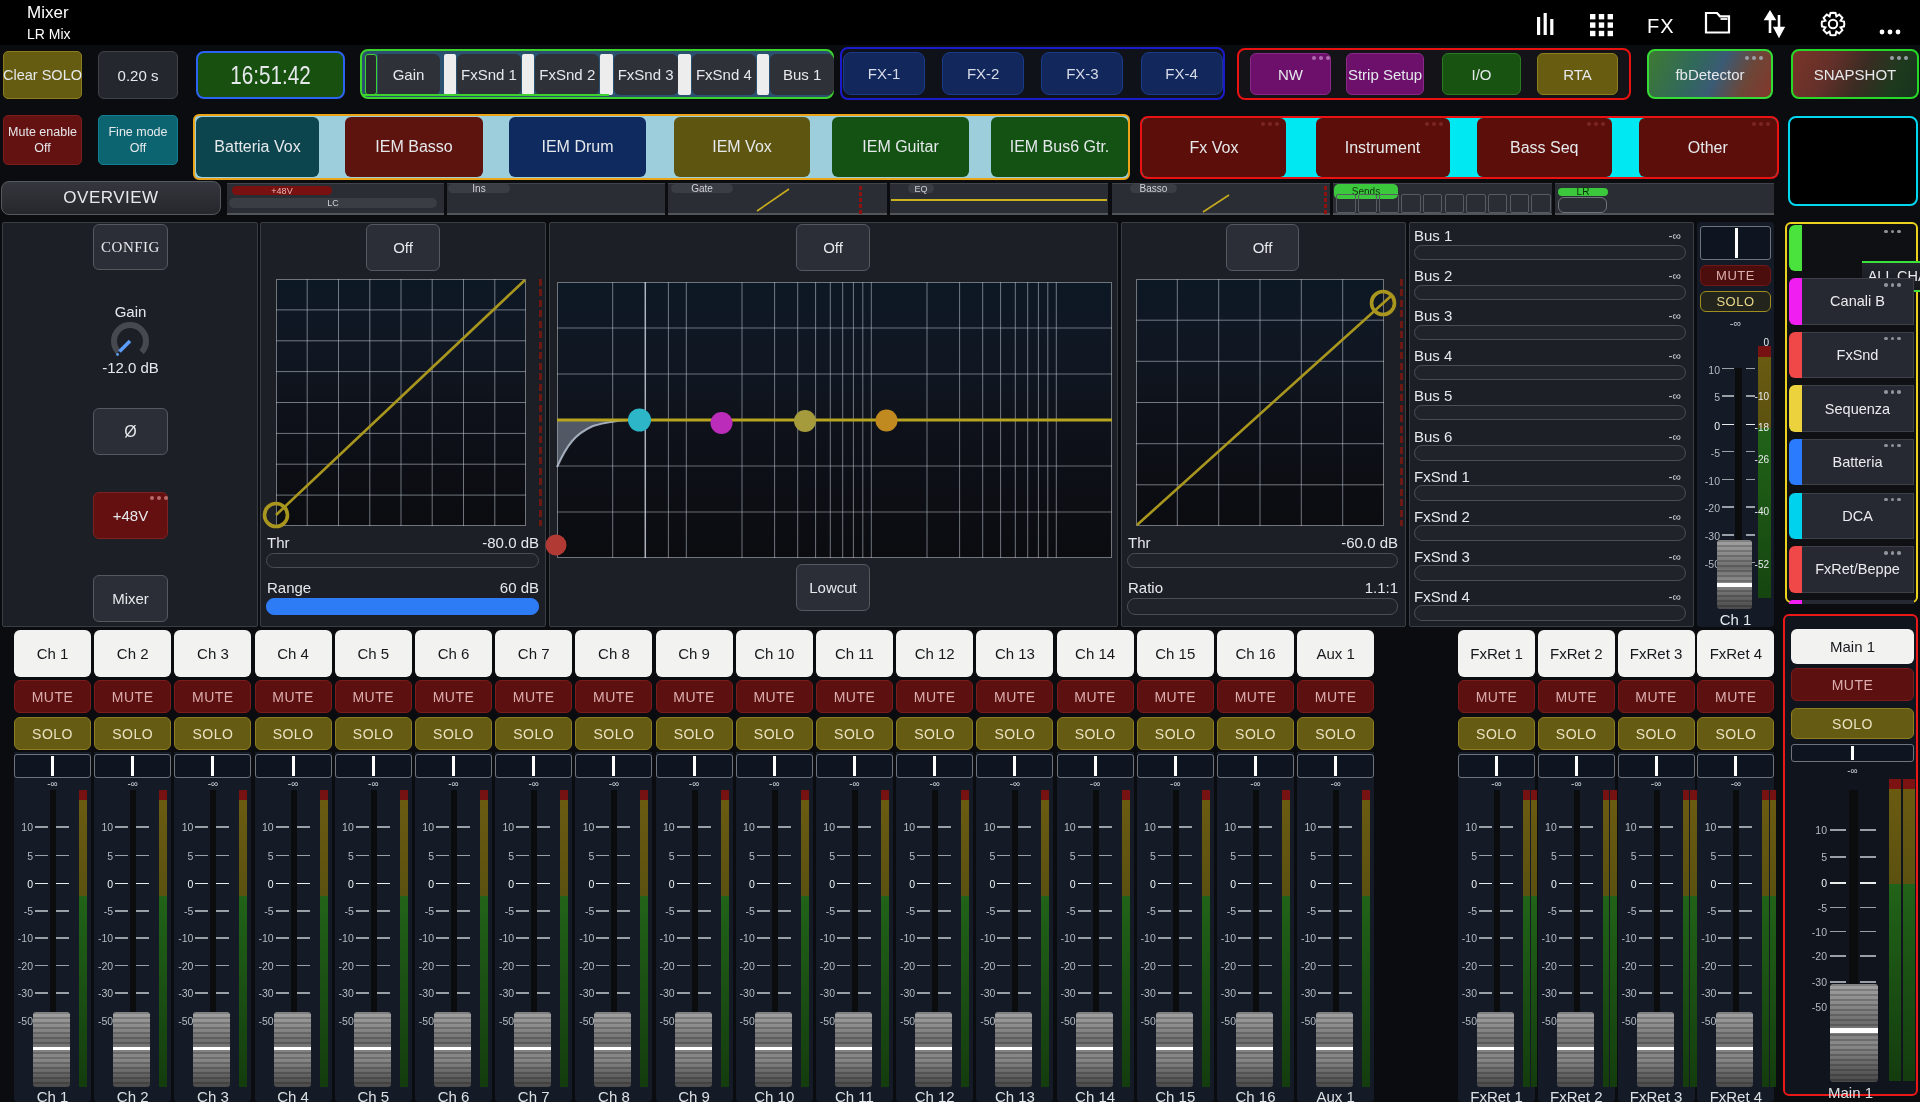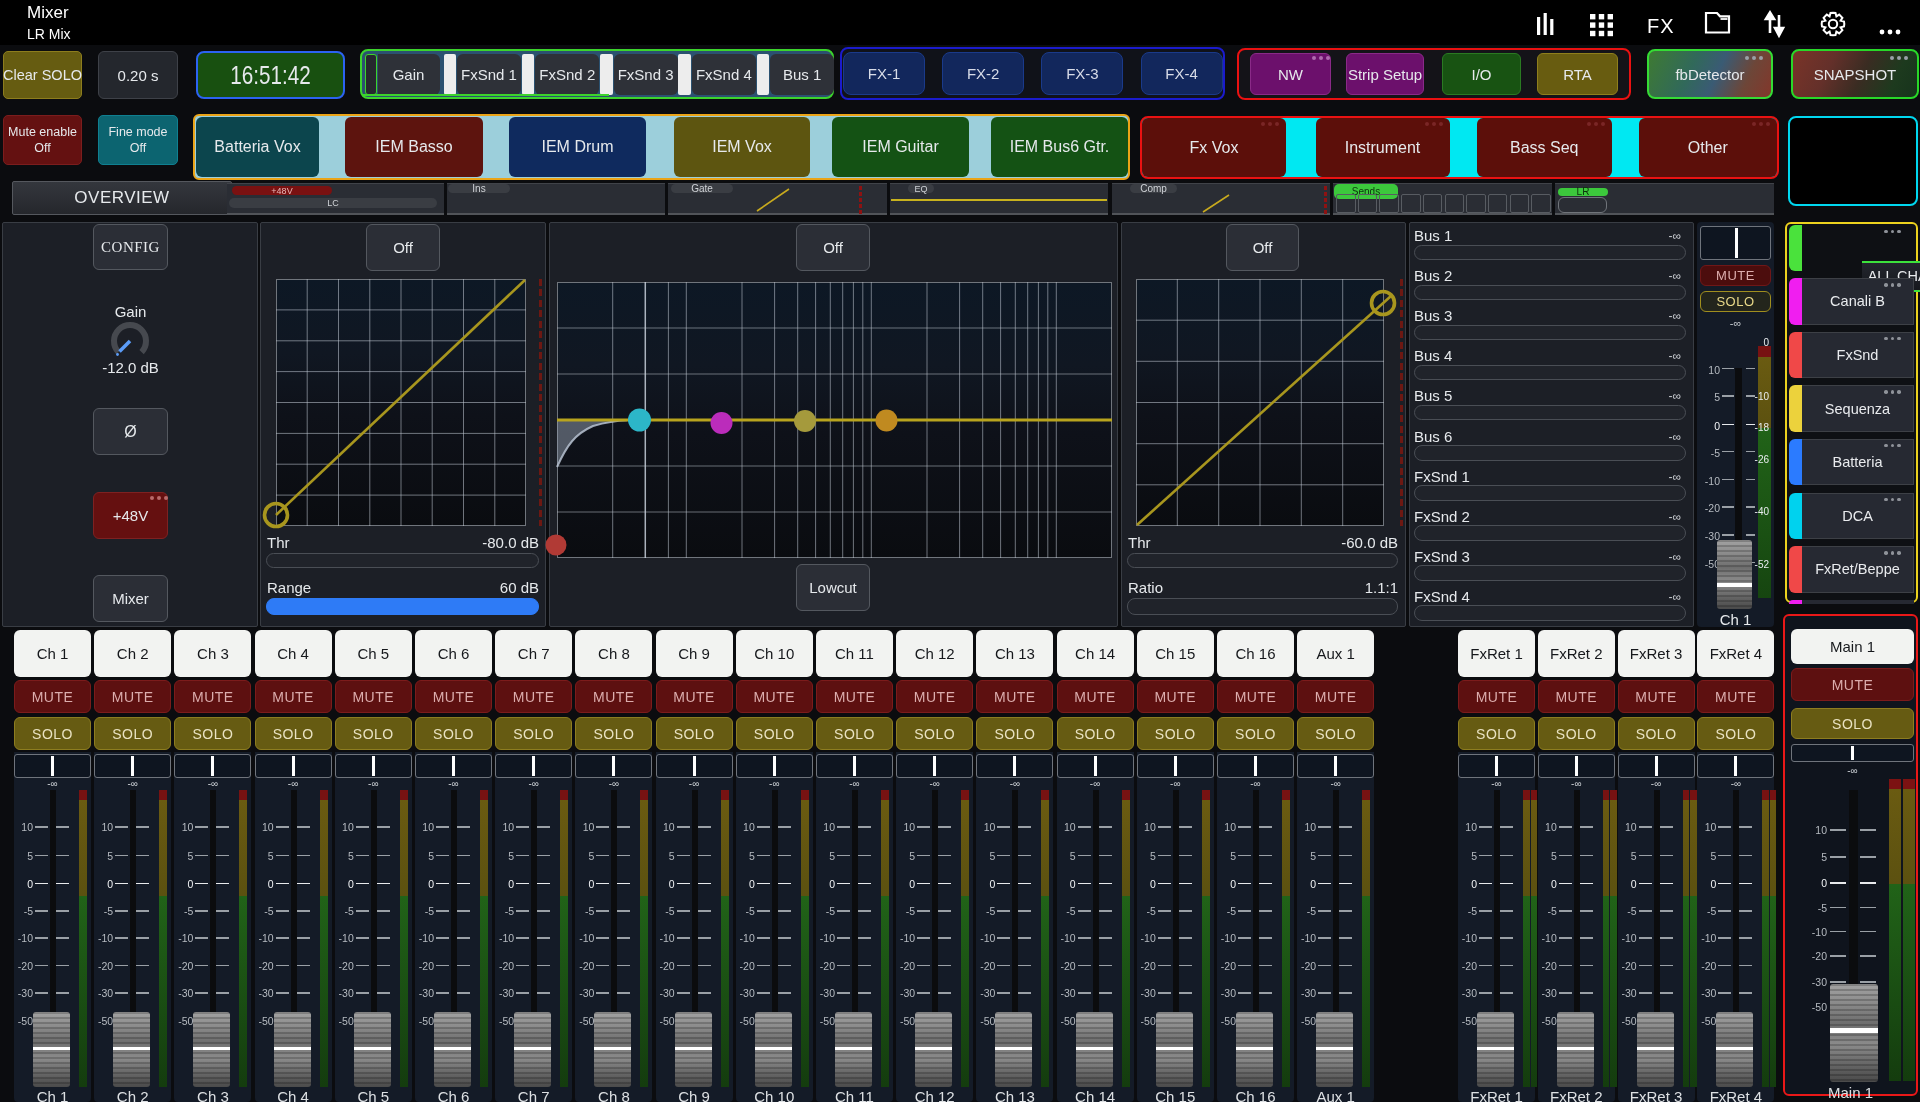--- a/index.html
+++ b/index.html
@@ -139,39 +139,39 @@
     <i style="background:#7a2626;"></i>
     <i style="background:#7a2626;"></i>
   </div>
 <div class="btn" style="left:1638.5px;top:118px;width:138.5px;height:59px;background:#5c0f0a;border-radius:6px;font-size:16px;">Other</div>
 <div class="dots" style="left:1752px;top:122px;">
     <i style="background:#7a2626;"></i>
     <i style="background:#7a2626;"></i>
     <i style="background:#7a2626;"></i>
   </div>
 <div class="a" style="left:1788px;top:116px;width:130px;height:90px;background:#000;border:2.5px solid #00d8f0;border-radius:8px;"></div>
-<div class="btn" style="left:12px;top:181px;width:220px;height:34px;background:linear-gradient(180deg,#34373d,#25272c);border:1px solid #55585e;border-radius:2px;font-size:17px;letter-spacing:.5px;">OVERVIEW</div>
+<div class="btn" style="left:1px;top:181px;width:220px;height:34px;background:linear-gradient(180deg,#34373d,#25272c);border:1px solid #55585e;border-radius:8px;font-size:17px;letter-spacing:.5px;">OVERVIEW</div>
 <div class="sec" style="left:227px;top:183px;width:217px;height:32px;"></div>
 <div class="sec" style="left:447px;top:183px;width:218px;height:32px;"></div>
 <div class="sec" style="left:668px;top:183px;width:219px;height:32px;"></div>
 <div class="sec" style="left:890px;top:183px;width:218px;height:32px;"></div>
 <div class="sec" style="left:1112px;top:183px;width:218px;height:32px;"></div>
 <div class="sec" style="left:1333px;top:183px;width:219px;height:32px;"></div>
 <div class="sec" style="left:1555px;top:183px;width:219px;height:32px;"></div>
 <div class="pill" style="left:232px;top:186px;width:100px;height:9px;background:#7a1111;color:#e8b8b8;font-size:9px;">+48V</div>
 <div class="pill" style="left:229px;top:198px;width:208px;height:9.5px;background:#3a3d43;color:#cfd2d6;font-size:9px;">LC</div>
 <div class="pill" style="left:448px;top:184px;width:62px;height:9px;background:#3a3d43;color:#d0d3d7;">Ins</div>
 <div class="pill" style="left:671px;top:184px;width:62px;height:9px;background:#3a3d43;color:#d0d3d7;">Gate</div>
 <svg class="a" style="left:668px;top:183px;" width="219" height="32" viewBox="0 0 219 32">
     <line x1="89" y1="28" x2="121" y2="6" stroke="#c8aa1e" stroke-width="1.6"></line>
   </svg>
 <div class="a" style="left:858.5px;top:186px;width:3px;height:28px;background:repeating-linear-gradient(180deg,#8e1212 0 4px,transparent 4px 6px);"></div>
 <div class="pill" style="left:908px;top:184px;width:26px;height:9px;background:#3a3d43;color:#d0d3d7;font-size:9px;">EQ</div>
 <div class="a" style="left:891px;top:198.5px;width:216px;height:2.5px;background:#c8b21e;"></div>
-<div class="pill" style="left:1130px;top:184px;width:47px;height:9px;background:#3a3d43;color:#d0d3d7;">Comp</div>
+<div class="pill" style="left:1130px;top:184px;width:47px;height:9px;background:#3a3d43;color:#d0d3d7;">Basso</div>
 <svg class="a" style="left:1112px;top:183px;" width="218" height="32" viewBox="0 0 218 32">
     <line x1="91" y1="29" x2="117" y2="12" stroke="#c8aa1e" stroke-width="1.6"></line>
   </svg>
 <div class="a" style="left:1323.5px;top:186px;width:3px;height:28px;background:repeating-linear-gradient(180deg,#8e1212 0 4px,transparent 4px 6px);"></div>
 <div class="pill" style="left:1334px;top:184px;width:64px;height:15px;background:#3cc83c;color:#0c320c;">Sends</div>
 <div class="a" style="left:1336px;top:193.5px;width:19.5px;height:19.5px;border:1px solid #585c62;border-radius:2px;"></div>
 <div class="a" style="left:1357.7px;top:193.5px;width:19.5px;height:19.5px;border:1px solid #585c62;border-radius:2px;"></div>
 <div class="a" style="left:1379.4px;top:193.5px;width:19.5px;height:19.5px;border:1px solid #585c62;border-radius:2px;"></div>
 <div class="a" style="left:1401.1px;top:193.5px;width:19.5px;height:19.5px;border:1px solid #585c62;border-radius:2px;"></div>
 <div class="a" style="left:1422.8px;top:193.5px;width:19.5px;height:19.5px;border:1px solid #585c62;border-radius:2px;"></div>

